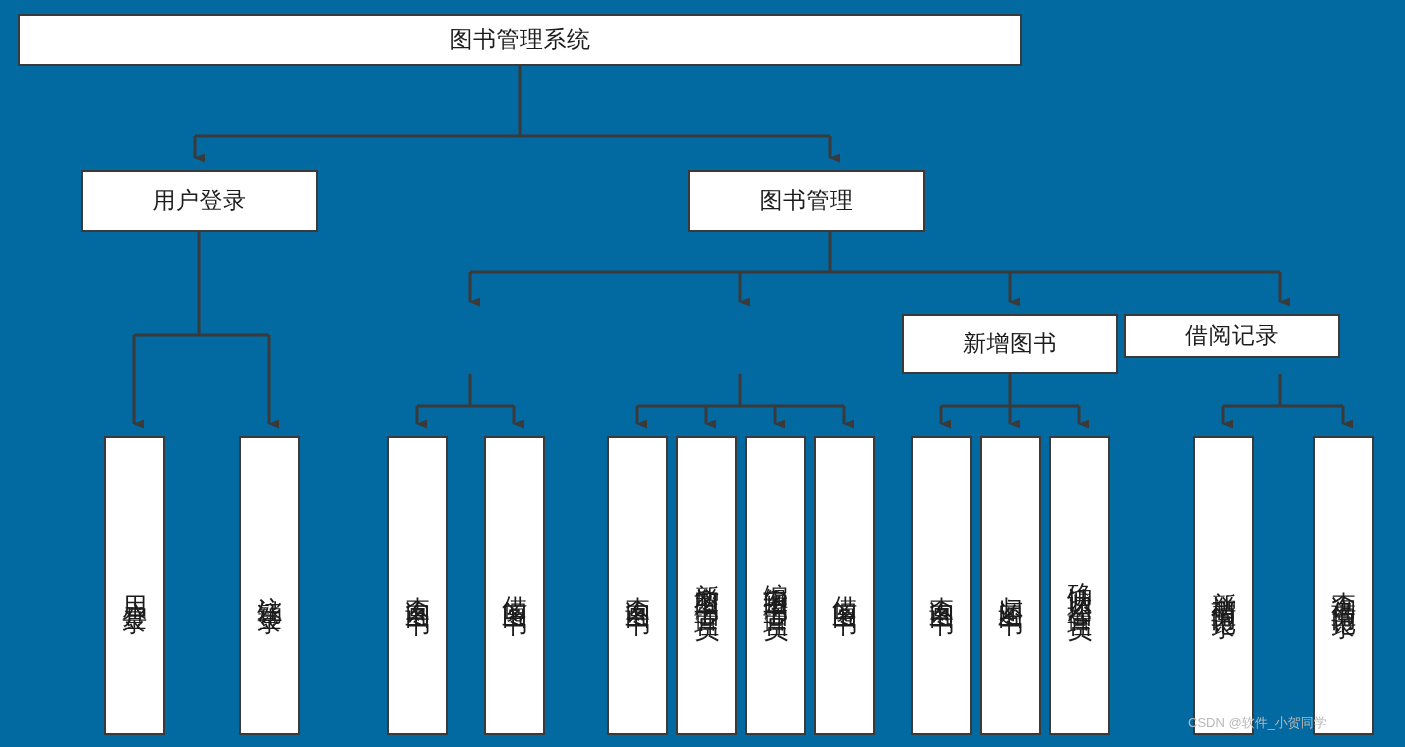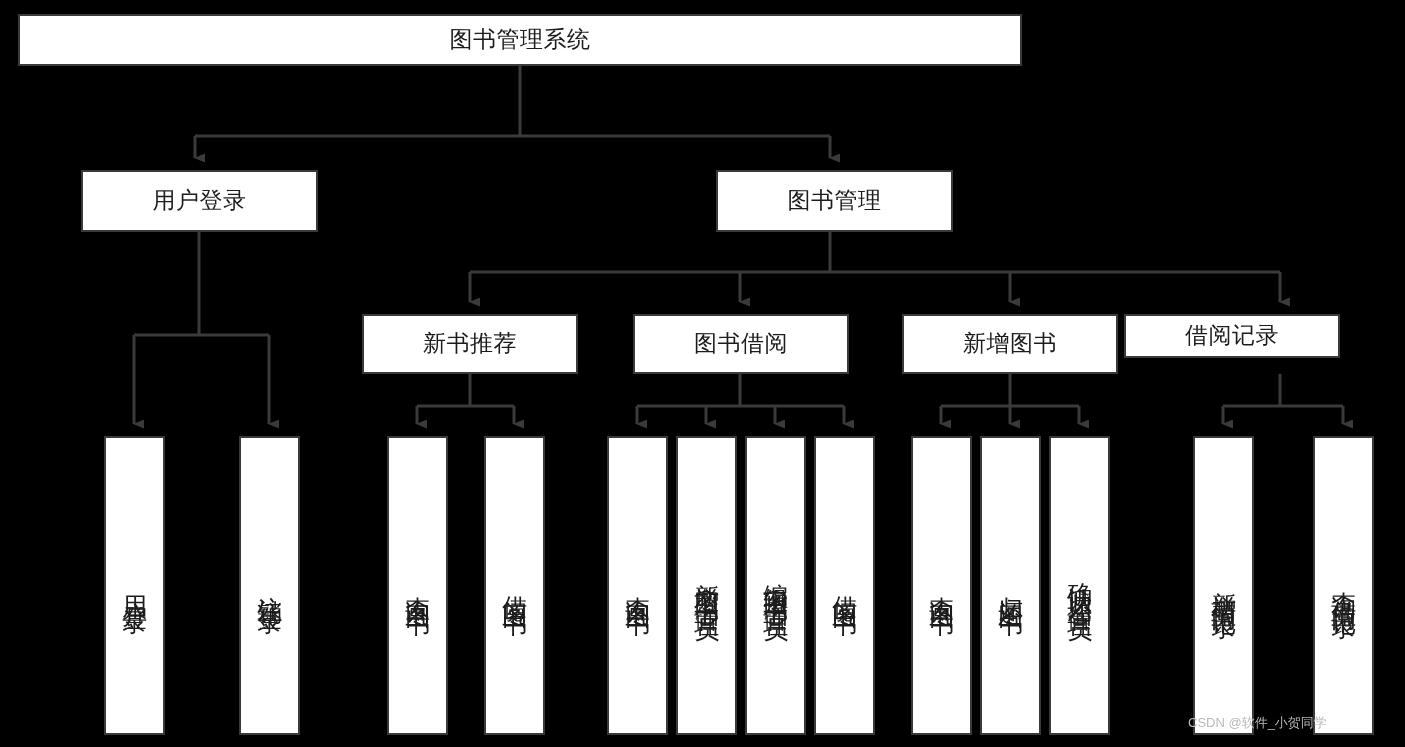--- a/index.html
+++ b/index.html
@@ -7,21 +7,21 @@
     padding: 0;
     background: #ffffff;
   }
   body {
     font-family: "Liberation Sans", "DejaVu Sans", sans-serif;
   }
   #canvas {
     position: relative;
     width: 1405px;
     height: 747px;
-    background: #000000;
+    background: #0369a1;
     overflow: hidden;
   }
   svg#edges {
     position: absolute;
     left: 0;
     top: 0;
     width: 1405px;
     height: 747px;
   }
   .node {
@@ -124,30 +124,24 @@
     </g>
   </svg>
 
   <div class="node root horizontal" style="left:18px; top:14px; width:1004px; height:52px;">
     <span class="label">图书管理系统</span>
   </div>
 
   <div class="node horizontal" style="left:81px; top:170px; width:237px; height:62px;">
     <span class="label">用户登录</span>
   </div>
-  <div class="node horizontal" style="left:716px; top:170px; width:237px; height:62px;">
+  <div class="node horizontal" style="left:688px; top:170px; width:237px; height:62px;">
     <span class="label">图书管理</span>
   </div>
 
-  <div class="node horizontal" style="left:362px; top:314px; width:216px; height:60px;">
-    <span class="label">新书推荐</span>
-  </div>
-  <div class="node horizontal" style="left:633px; top:314px; width:216px; height:60px;">
-    <span class="label">图书借阅</span>
-  </div>
   <div class="node horizontal" style="left:902px; top:314px; width:216px; height:60px;">
     <span class="label">新增图书</span>
   </div>
   <div class="node horizontal" style="left:1124px; top:314px; width:216px; height:44px;">
     <span class="label">借阅记录</span>
   </div>
 
   <div class="node vertical" style="left:104px; top:436px; width:61px; height:299px;">
     <span class="label">用户登录</span>
   </div>

